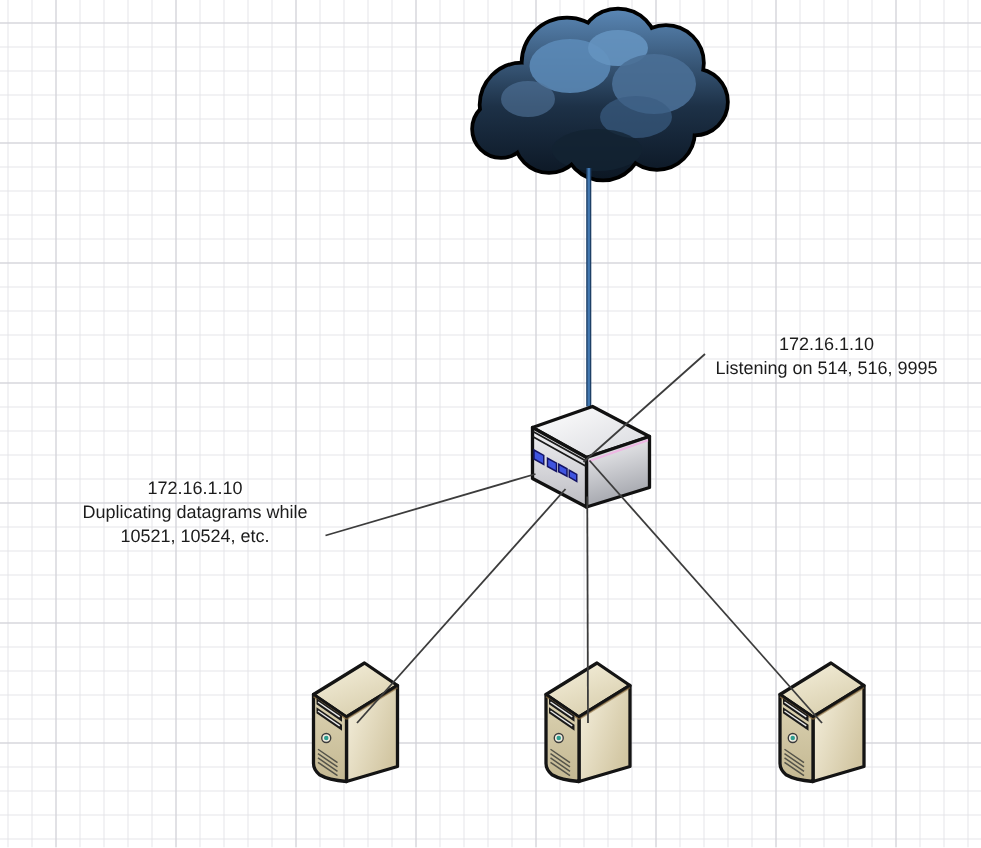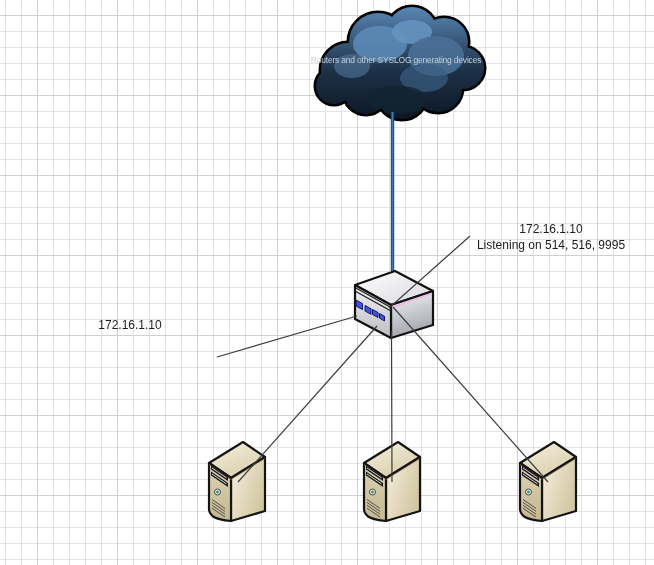--- a/index.html
+++ b/index.html
@@ -167,24 +167,25 @@
 
     <g stroke="#3c3c3c" stroke-width="1.2">
       <line x1="389" y1="308" x2="470" y2="236"></line>
       <line x1="217" y1="357" x2="357" y2="316"></line>
       <line x1="377" y1="326" x2="238" y2="482"></line>
       <line x1="391.5" y1="331" x2="392" y2="482"></line>
       <line x1="393" y1="307" x2="548" y2="482"></line>
     </g>
   </svg>
 
-  <div class="cloud-text">Routers and other SYSLOG generating devices</div>
 
   <div class="label label-right">
     <div>172.16.1.10</div>
     <div>Listening on 514, 516, 9995</div>
   </div>
 
   <div class="label label-left">
     <div>172.16.1.10</div>
+    <div>Duplicating datagrams while</div>
+    <div>10521, 10524, etc.</div>
   </div>
 
 </div>
 
 </body></html>

